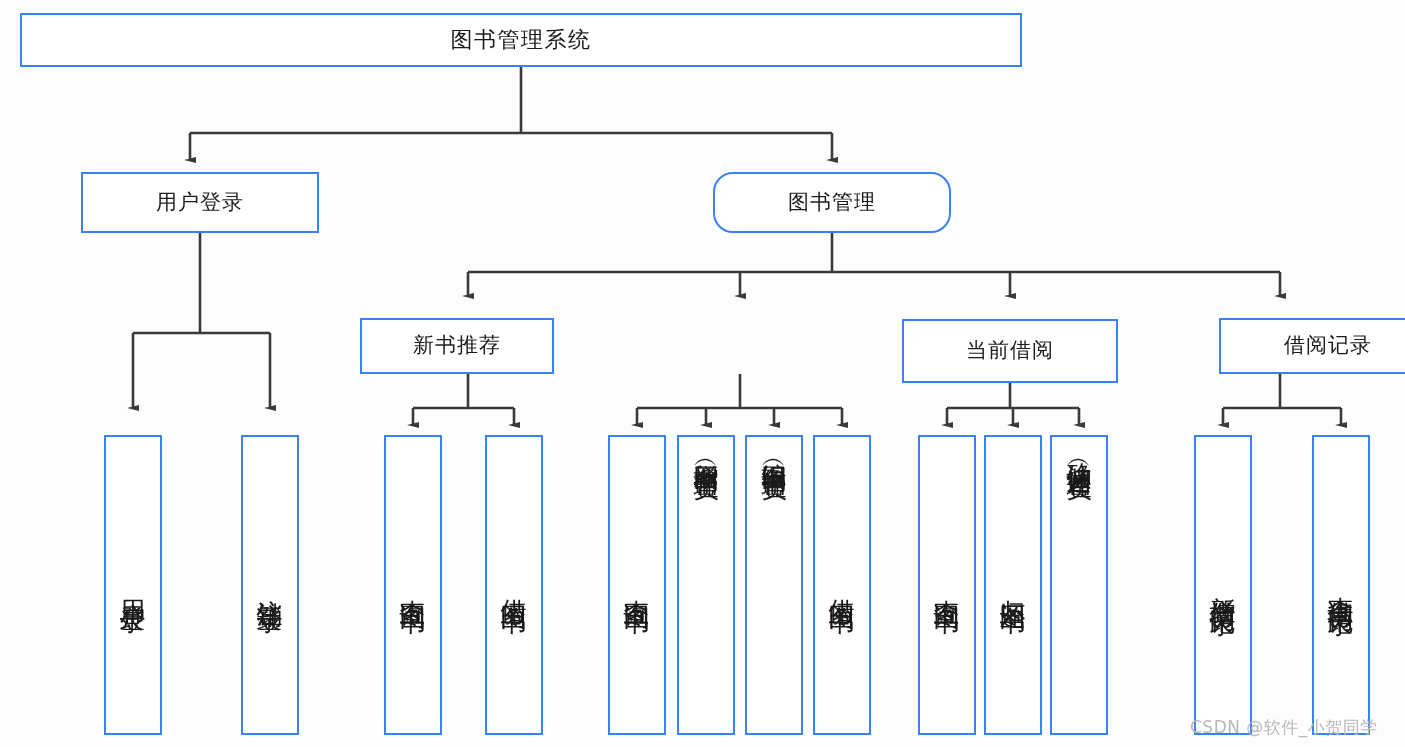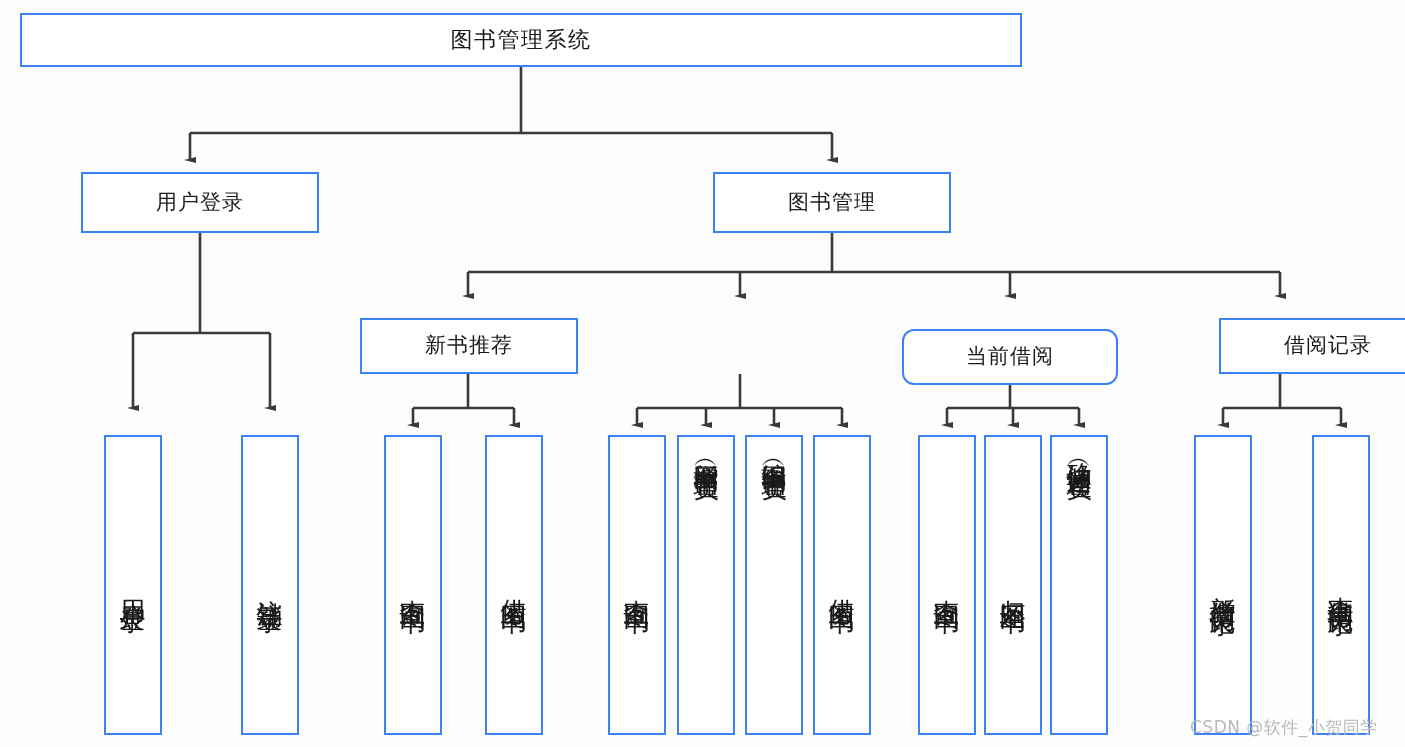--- a/index.html
+++ b/index.html
@@ -116,28 +116,28 @@
     </g>
   </svg>
 
   <div class="node horiz root" style="left:20px;top:13px;width:1002px;height:54px;">
     <span class="lbl">图书管理系统</span>
   </div>
 
   <div class="node horiz" style="left:81px;top:172px;width:238px;height:61px;">
     <span class="lbl">用户登录</span>
   </div>
-  <div class="node horiz" style="left:713px;top:172px;width:238px;height:61px;">
+  <div class="node horiz" style="left:713px;top:172px;width:238px;height:61px;border-radius:20px;">
     <span class="lbl">图书管理</span>
   </div>
 
-  <div class="node horiz" style="left:360px;top:318px;width:218px;height:56px;justify-content:center;">
+  <div class="node horiz" style="left:360px;top:318px;width:194px;height:56px;justify-content:center;">
     <span class="lbl">新书推荐</span>
   </div>
-  <div class="node horiz" style="left:902px;top:329px;width:216px;height:56px;border-radius:12px;">
+  <div class="node horiz" style="left:902px;top:319px;width:216px;height:64px;">
     <span class="lbl">当前借阅</span>
   </div>
   <div class="node horiz" style="left:1171px;top:318px;width:218px;height:56px;margin-left:48px;">
     <span class="lbl">借阅记录</span>
   </div>
 
   <div class="node vert centered" style="left:104px;top:435px;width:58px;height:300px;">
     <span class="lbl">用户登录</span>
   </div>
   <div class="node vert centered" style="left:241px;top:435px;width:58px;height:300px;">

